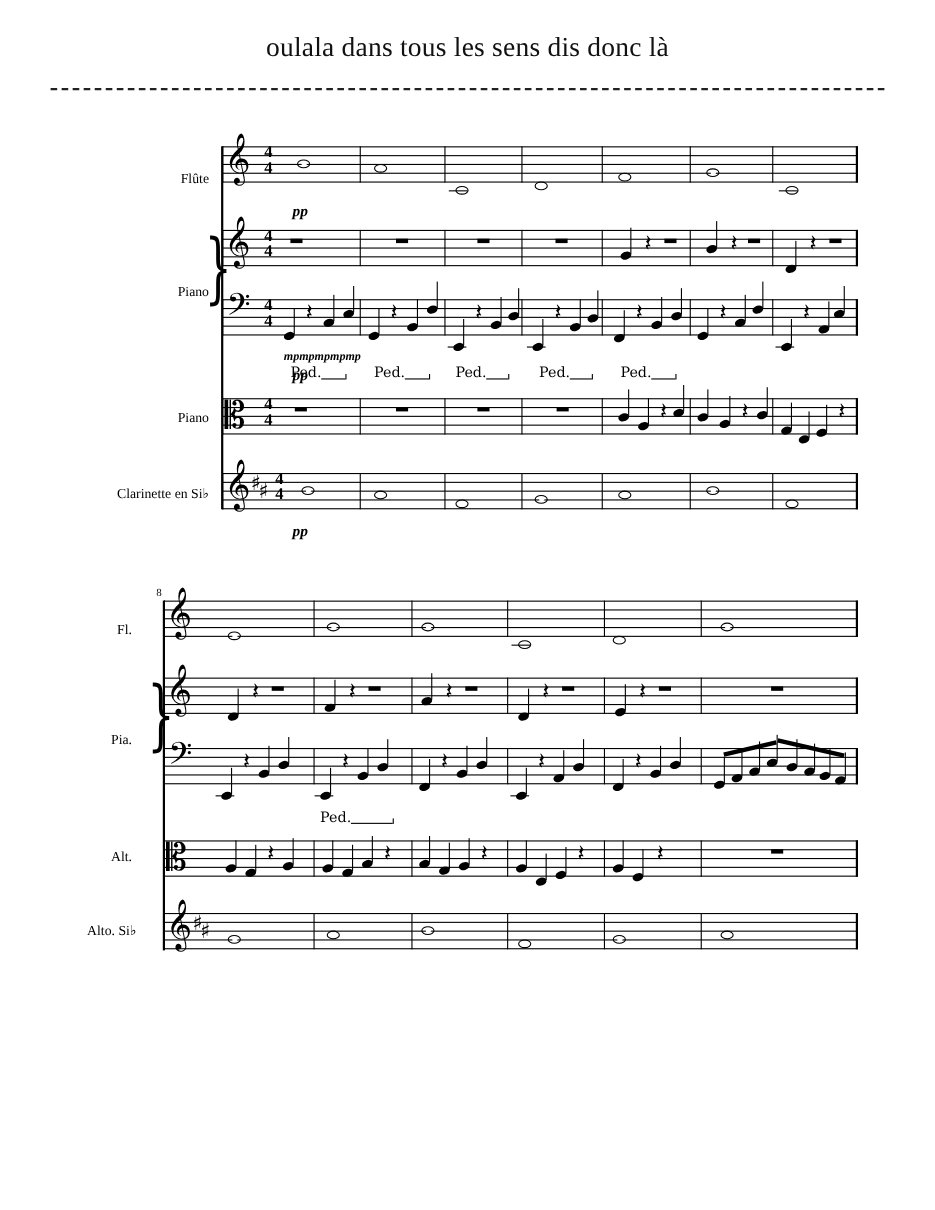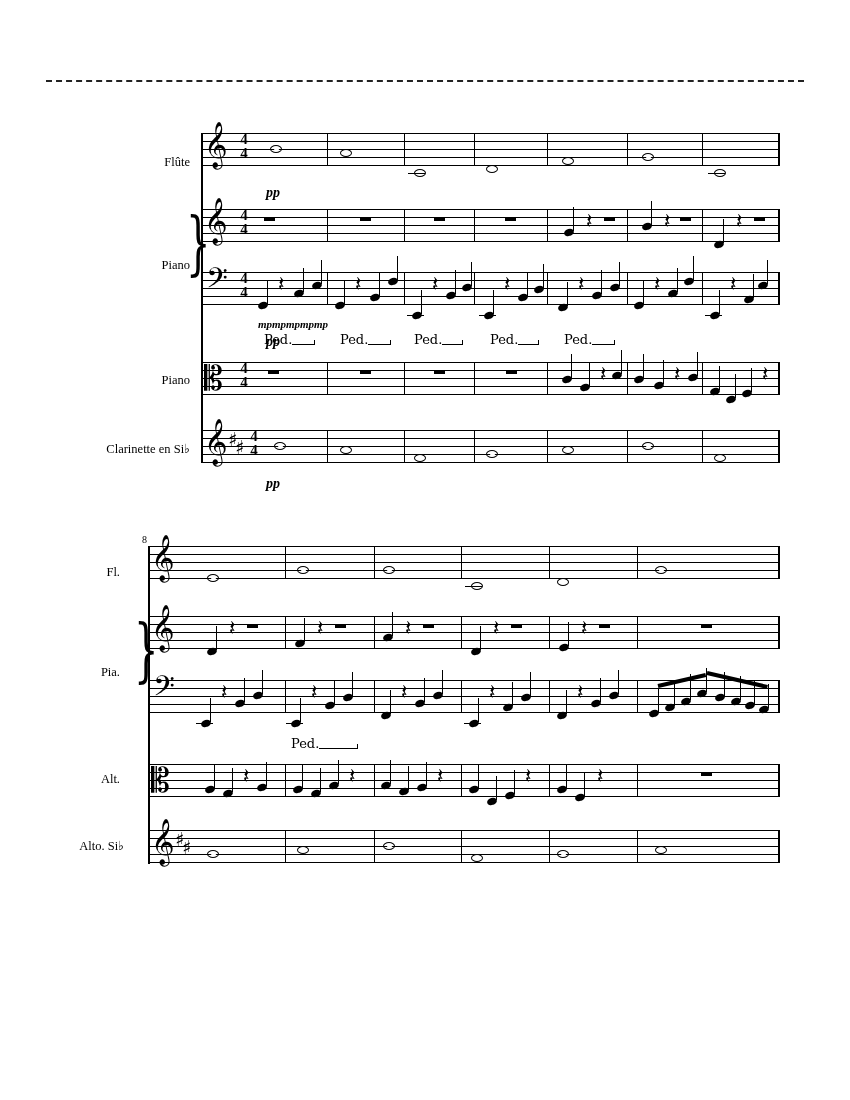--- a/index.html
+++ b/index.html
@@ -209,20 +209,21 @@
     height: 4px;
     background: #000;
     transform-origin: left center;
   }
 </style>
 </head>
 <body>
 
 <div class="page">
 
+  <div class="score-title">oulala dans tous les sens dis donc là</div>
   <div class="title-rule"></div>
 
   <div class="system" style="top:0;left:0;width:850px;height:520px;">
 
     <div class="instr-label" style="left:60px;top:155px;width:130px;">Flûte</div>
     <div class="instr-label" style="left:60px;top:258px;width:130px;">Piano</div>
     <div class="instr-label" style="left:60px;top:373px;width:130px;">Piano</div>
     <div class="instr-label" style="left:20px;top:441px;width:170px;">Clarinette en Si♭</div>
 
     <div class="sys-bracket" style="left:201px;top:133px;height:330px;"></div>

